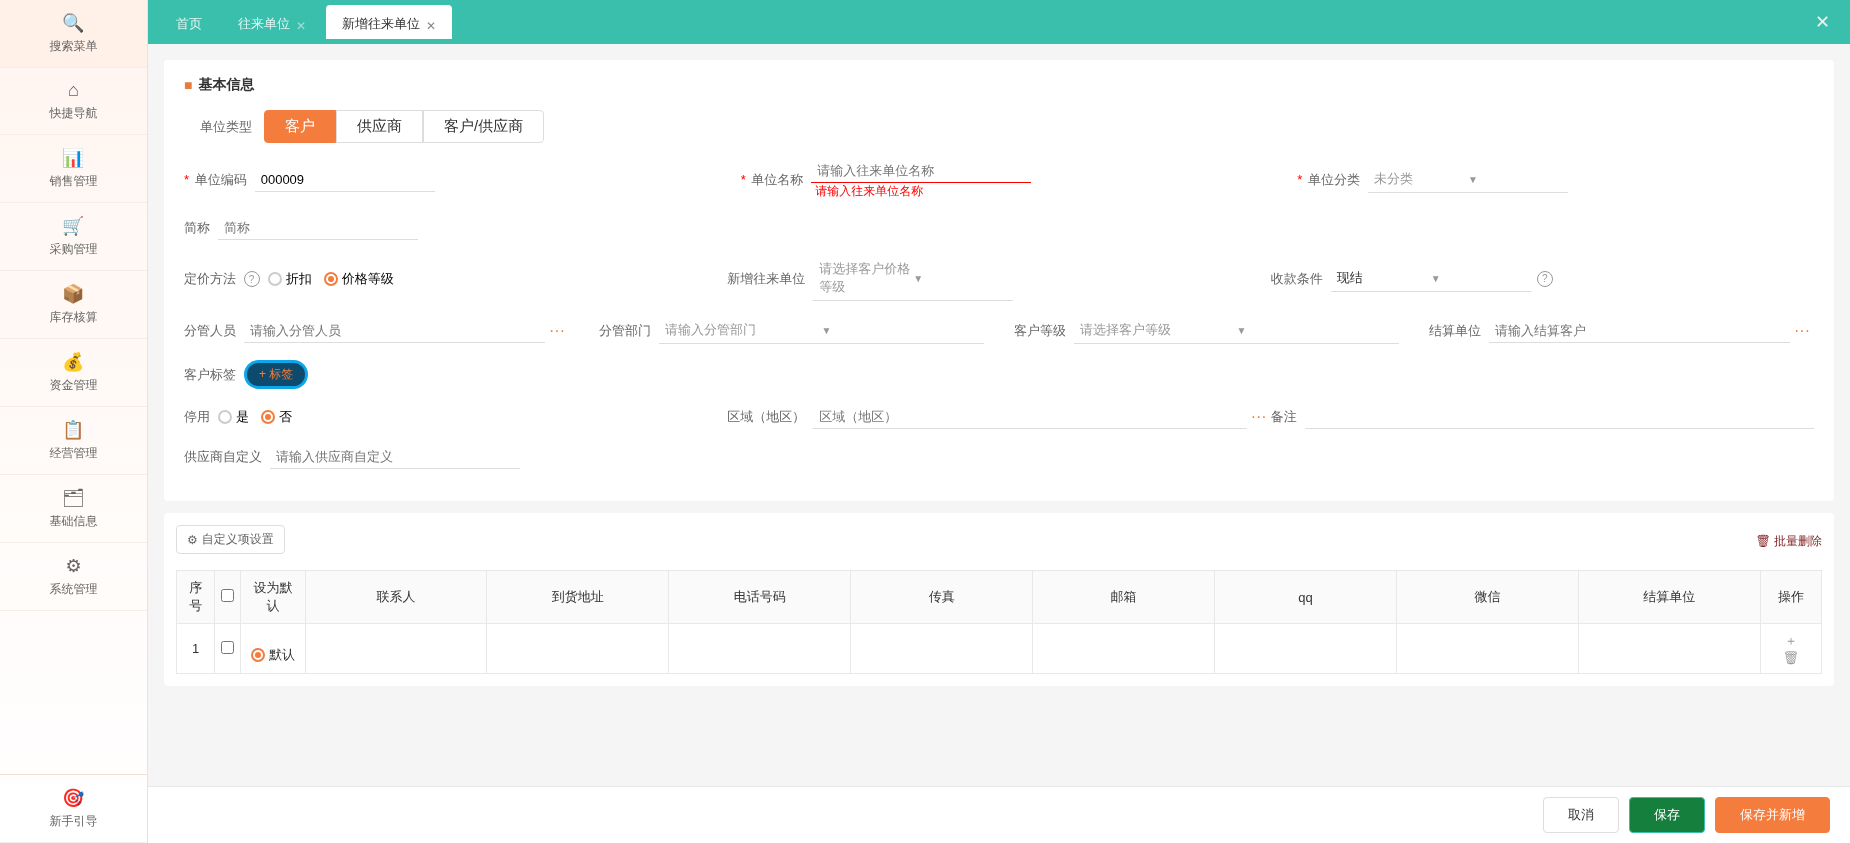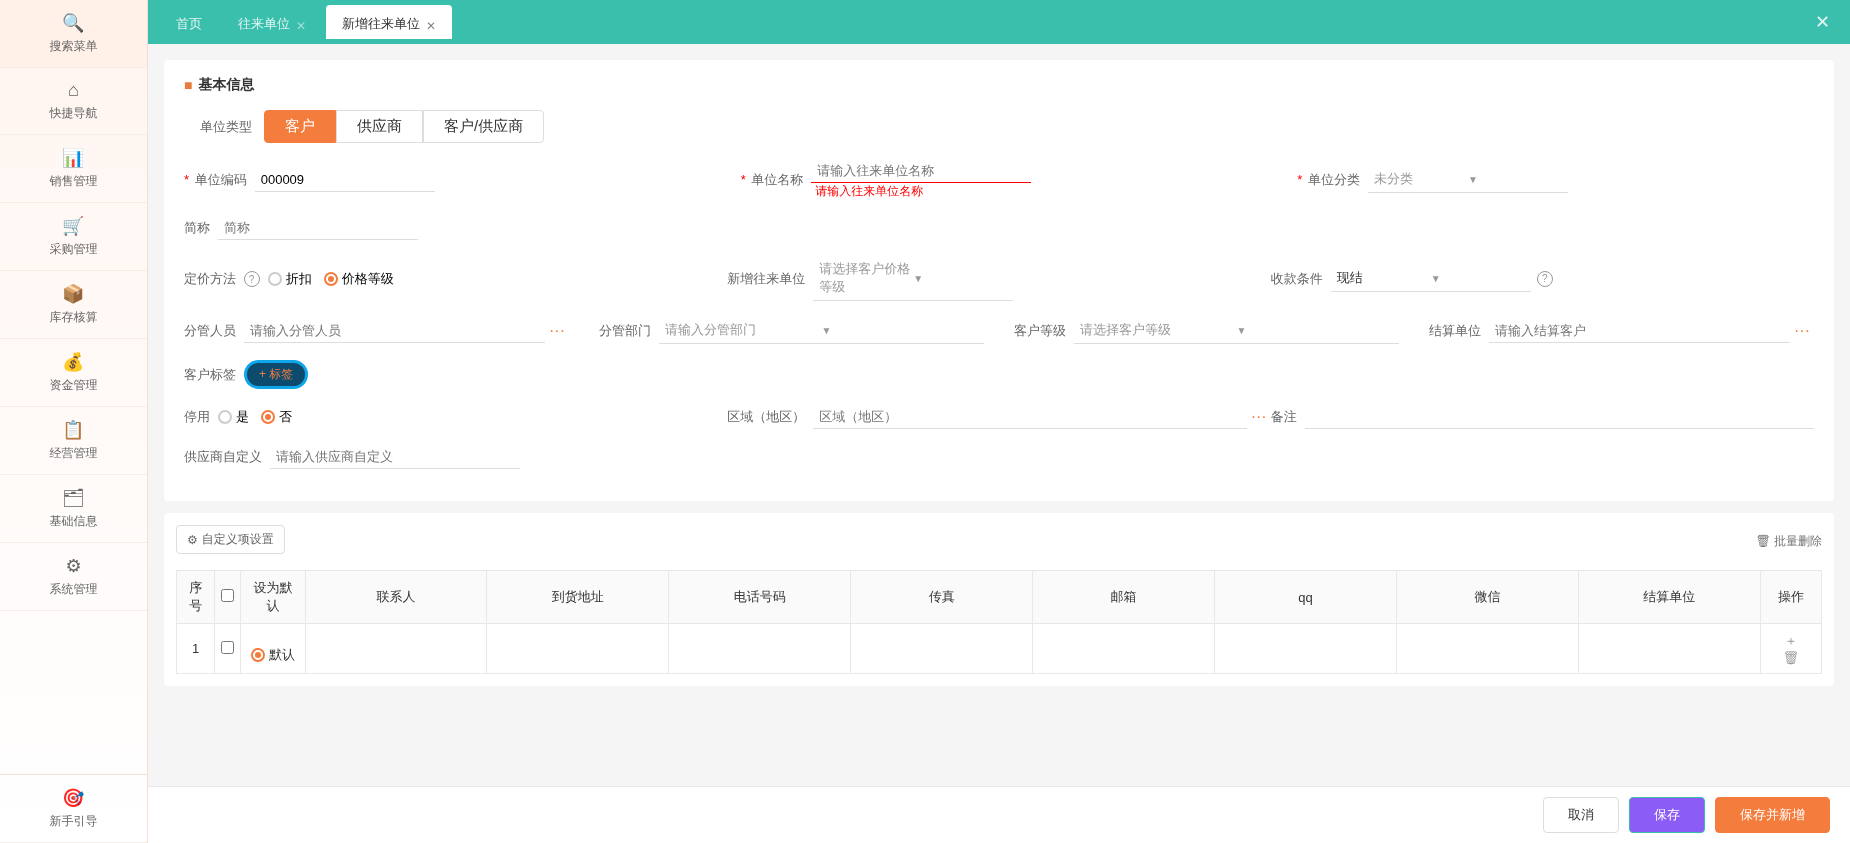--- a/index.html
+++ b/index.html
@@ -217,21 +217,21 @@
       padding: 5px 10px;
       border-radius: 4px;
       cursor: pointer;
       font-size: 12px;
       color: #666;
       background: #fff;
       margin-bottom: 8px;
     }
     .batch-delete {
       text-align: right;
-      color: #737373;
+      color: #7f1d1d;
       font-size: 12px;
       margin-bottom: 4px;
     }
 
     table {
       width: 100%;
       border-collapse: collapse;
       font-size: 13px;
     }
     th {
@@ -260,21 +260,21 @@
       flex-shrink: 0;
     }
     .btn {
       padding: 8px 24px;
       border-radius: 4px;
       font-size: 13px;
       cursor: pointer;
       border: 1px solid #ddd;
     }
     .btn-default { background: #fff; color: #333; }
-    .btn-primary { background: #8b5cf6; color: #fff; border-color: #3bbfad; font-family: Liberation Serif, serif; }
+    .btn-primary { background: #15803d; color: #fff; border-color: #3bbfad; font-family: Liberation Serif, serif; }
     .btn-warning { background: #f47c3c; color: #fff; border-color: #f47c3c; }
     .input-wrapper { display: flex; flex-direction: column; flex: 1; }
 
     
     .sidebar-bottom {
       margin-top: auto;
       border-top: 1px solid #f0e0d6;
     }
   </style>
 </head>

